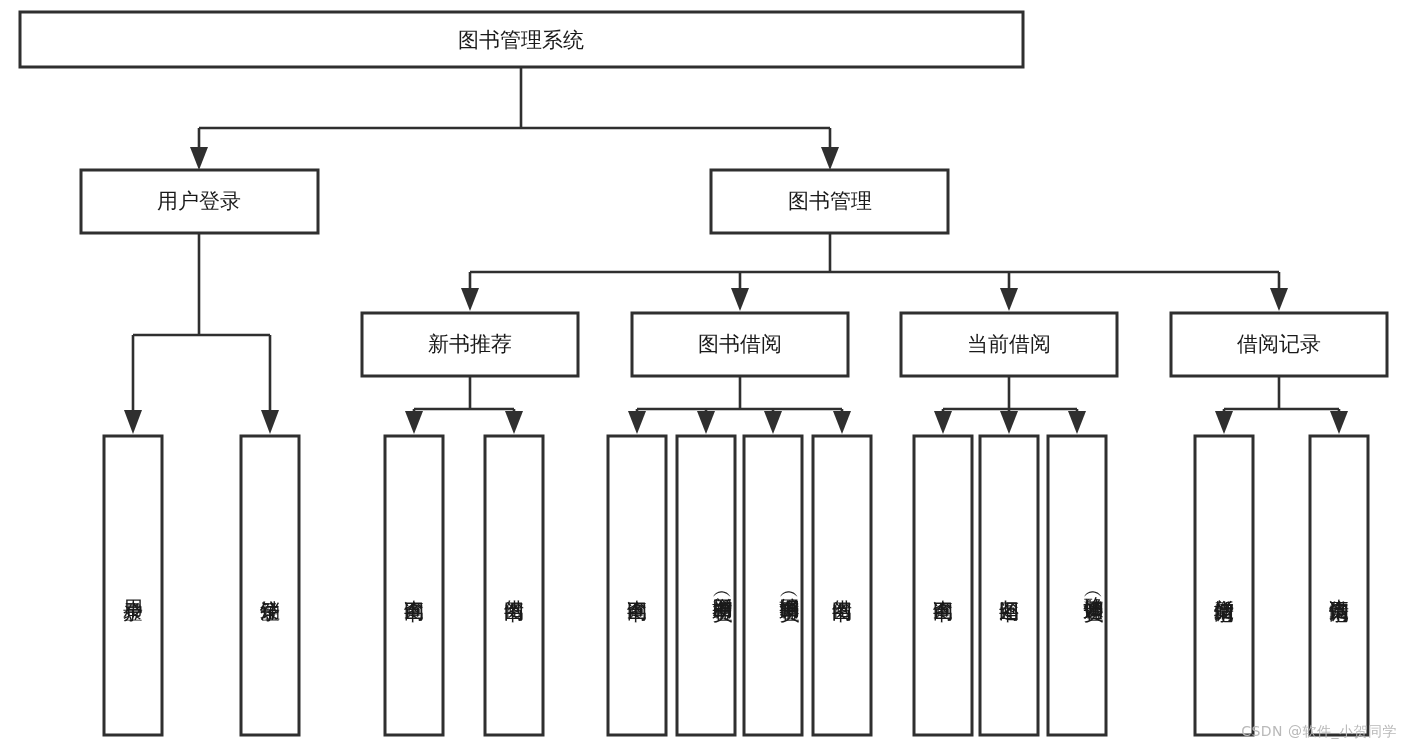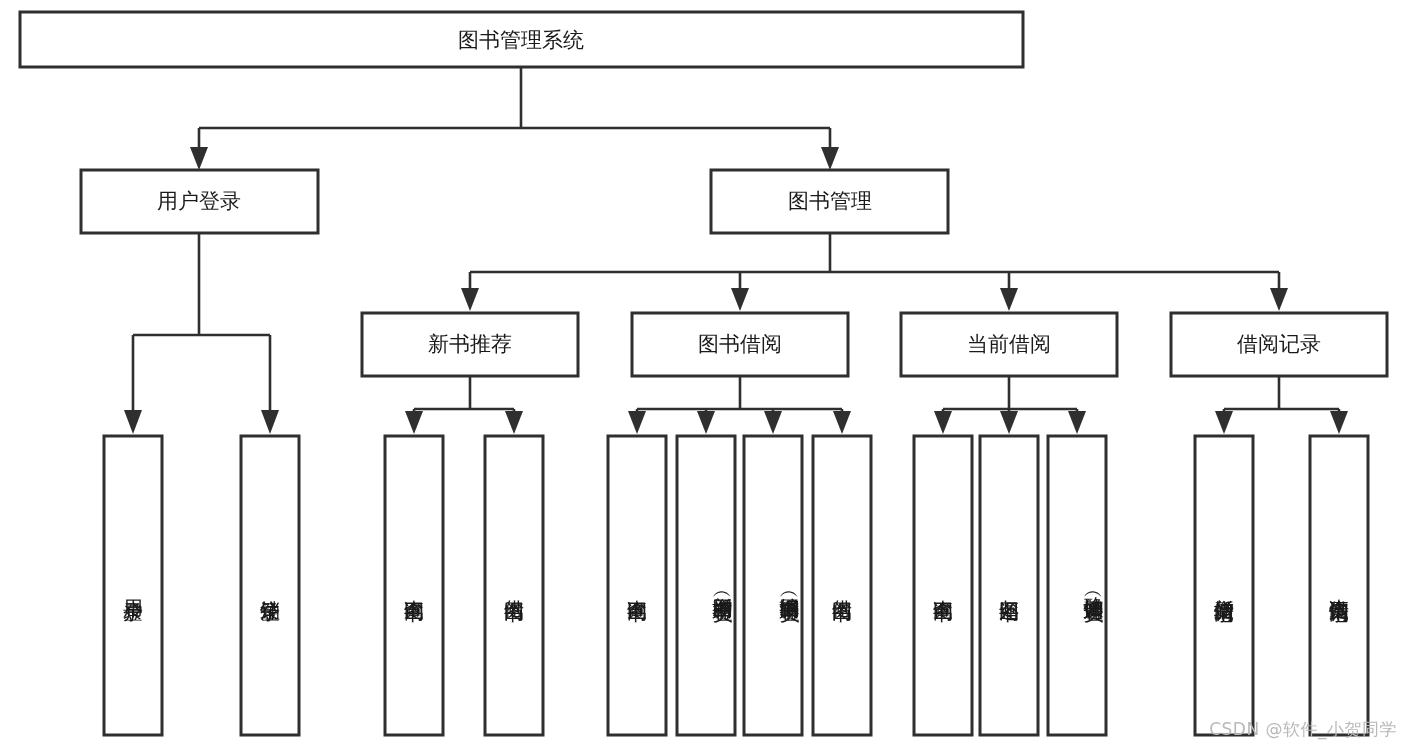--- a/index.html
+++ b/index.html
@@ -74,21 +74,21 @@
     display: flex;
     align-items: center;
     justify-content: center;
     pointer-events: none;
   }
   .watermark {
     position: absolute;
     right: 8px;
     bottom: 6px;
     font-family: "DejaVu Sans", "Liberation Sans", sans-serif;
-    font-size: 17px;
+    font-size: 14px;
     color: #b9b9b9;
     letter-spacing: 0.5px;
     white-space: nowrap;
     user-select: none;
   }
 </style>
 </head>
 <body>
 
 <div id="diagram-root">

